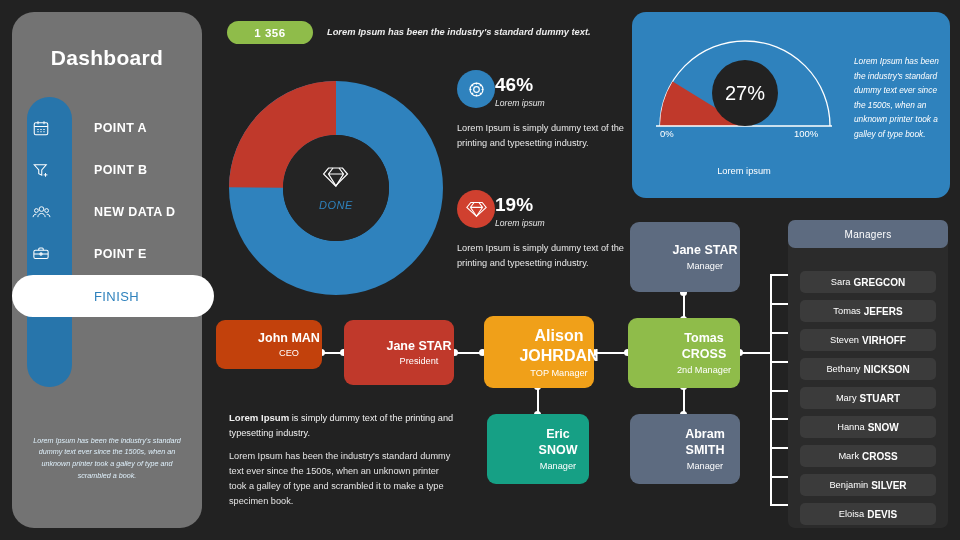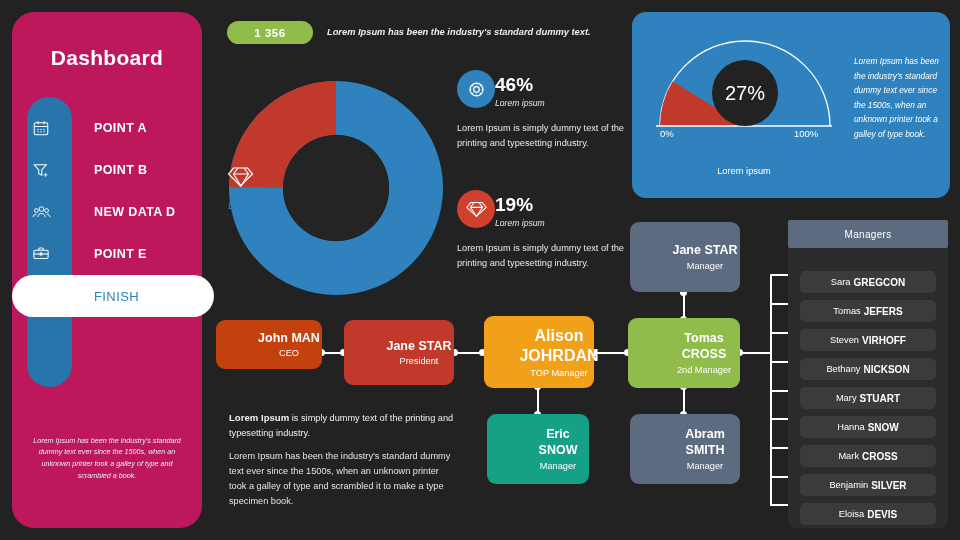--- a/index.html
+++ b/index.html
@@ -8,21 +8,21 @@
     background: #222222;
     font-family: "Liberation Sans", sans-serif;
     overflow: hidden;
   }
   .stage { position: relative; width: 960px; height: 540px; background: #222222; }
 
   
   .sidebar {
     position: absolute; left: 12px; top: 12px;
     width: 190px; height: 516px;
-    background: #be185d; border-radius: 22px;
+    background: #737373; border-radius: 22px;
   }
   .sidebar-title {
     position: absolute; top: 34px; left: 0; width: 100%;
     text-align: center; color: #ffffff;
     font-size: 21px; font-weight: bold; letter-spacing: .3px;
   }
   .icon-rail {
     position: absolute; left: 15px; top: 85px;
     width: 45px; height: 290px;
     background: #2775ab; border-radius: 22px;
@@ -65,21 +65,21 @@
   }
   .badge-caption {
     position: absolute; left: 327px; top: 27px;
     color: #ededed; font-size: 9.3px; font-style: italic; font-weight: bold;
   }
 
   
   .donut-wrap { position: absolute; left: 228px; top: 80px; width: 216px; height: 216px; }
   .donut-center-label {
     position: absolute; left: 0; top: 0; width: 100%; height: 100%;
-    display: flex; flex-direction: column; align-items: flex-start; justify-content: center;
+    display: flex; flex-direction: column; align-items: center; justify-content: center;
     gap: 6px; pointer-events: none;
   }
   .donut-center-label .dlabel {
     color: #2f82bd; font-size: 11px; font-style: italic; letter-spacing: .5px;
   }
 
   
   .stat { position: absolute; width: 180px; }
   .stat-head { display: flex; align-items: flex-end; }
   .stat-circle {
@@ -139,21 +139,21 @@
   .bt-p2 { color: #e4e4e4; font-size: 9.2px; line-height: 1.62; margin-top: 9px; }
 
   
   .mgr-panel {
     position: absolute; left: 788px; top: 220px;
     width: 160px; height: 308px;
     background: #2b2b2b; border-radius: 7px;
   }
   .mgr-header {
     position: absolute; left: 0; top: 0; width: 160px; height: 28px;
-    background: #5d6b80; border-radius: 2px;
+    background: #5d6b80; border-radius: 7px;
     display: flex; align-items: center; justify-content: center;
     color: #ffffff; font-size: 10px; letter-spacing: .3px;
   }
   .mgr-list { position: absolute; left: 12px; top: 43px; width: 136px; margin-top: 8px; }
   .mgr-row {
     height: 22px; margin-bottom: 7px; border-radius: 5px;
     background: #3b3b3b; color: #ffffff;
     display: flex; align-items: center; justify-content: center;
     font-size: 9.3px;
   }

